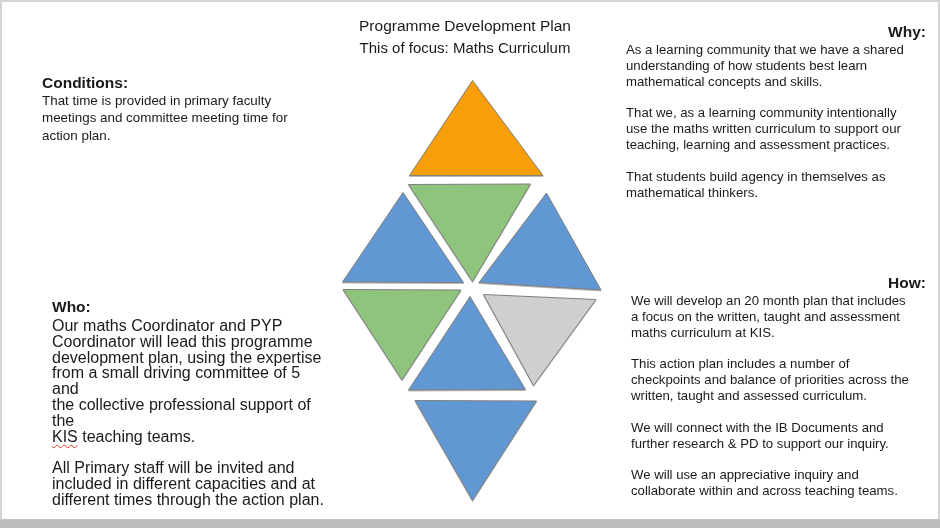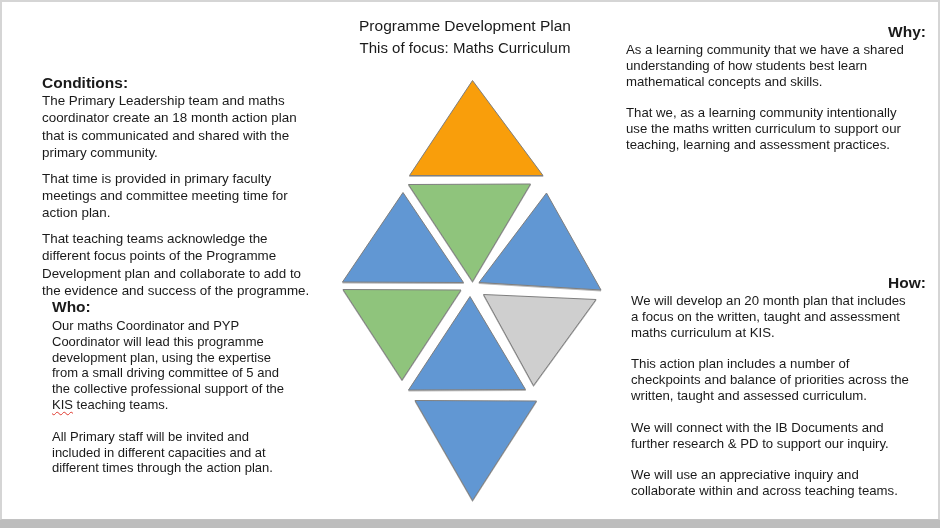--- a/index.html
+++ b/index.html
@@ -31,21 +31,21 @@
     line-height:19px; margin:0; padding:0;
   }
   .sec p {
     white-space:pre-line;
     margin:0;
   }
   .sec-conditions { left:42px; top:28px; width:285px;margin-top:45px; }
   .sec-conditions p { font-size:13.4px; line-height:17.4px; margin-bottom:8px; }
 
   .sec-who { left:52px; top:297px; width:275px; }
-  .sec-who p { font-size:13px; line-height:15.8px; margin-bottom:16px; }
+  .sec-who p { font-size:16px; line-height:15.8px; margin-bottom:16px; }
   .sec-who h2 { margin-bottom:2px; }
 
   .sec-why { left:626px; top:22px; width:300px; }
   .sec-why p, .sec-how p { font-size:13.2px; line-height:15.8px; margin-bottom:16px; }
   .sec-why h2, .sec-how h2 { margin-bottom:1px;text-align:right; }
 
   .sec-how { left:631px; top:273px; width:295px; }
 
   .misspelled {
     text-decoration:underline wavy #e03a2f;
@@ -64,31 +64,23 @@
 <div class="stage">
   <div class="slide"></div>
 
   <div class="titleblock">
     <div class="title">Programme Development Plan</div>
     <div class="subtitle">This of focus: Maths Curriculum</div>
   </div>
 
   <div class="sec sec-conditions">
     <h2>Conditions:</h2>
-    <p>The Primary Leadership team and maths
-coordinator create an 18 month action plan
-that is communicated and shared with the
-primary community.</p>
     <p>That time is provided in primary faculty
 meetings and committee meeting time for
 action plan.</p>
-    <p>That teaching teams acknowledge the
-different focus points of the Programme
-Development plan and collaborate to add to
-the evidence and success of the programme.</p>
   </div>
 
   <div class="sec sec-who">
     <h2>Who:</h2>
     <p><span>Our maths Coordinator and PYP
 Coordinator will lead this programme
 development plan, using the expertise
 from a small driving committee of 5 and
 the collective professional support of the
 </span><span class="misspelled">KIS</span><span> teaching teams.</span></p>
@@ -98,20 +90,22 @@
   </div>
 
   <div class="sec sec-why">
     <h2>Why:</h2>
     <p>As a learning community that we have a shared
 understanding of how students best learn
 mathematical concepts and skills.</p>
     <p>That we, as a learning community intentionally
 use the maths written curriculum to support our
 teaching, learning and assessment practices.</p>
+    <p>That students build agency in themselves as
+mathematical thinkers.</p>
   </div>
 
   <div class="sec sec-how">
     <h2>How:</h2>
     <p>We will develop an 20 month plan that includes
 a focus on the written, taught and assessment
 maths curriculum at KIS.</p>
     <p>This action plan includes a number of
 checkpoints and balance of priorities across the
 written, taught and assessed curriculum.</p>

